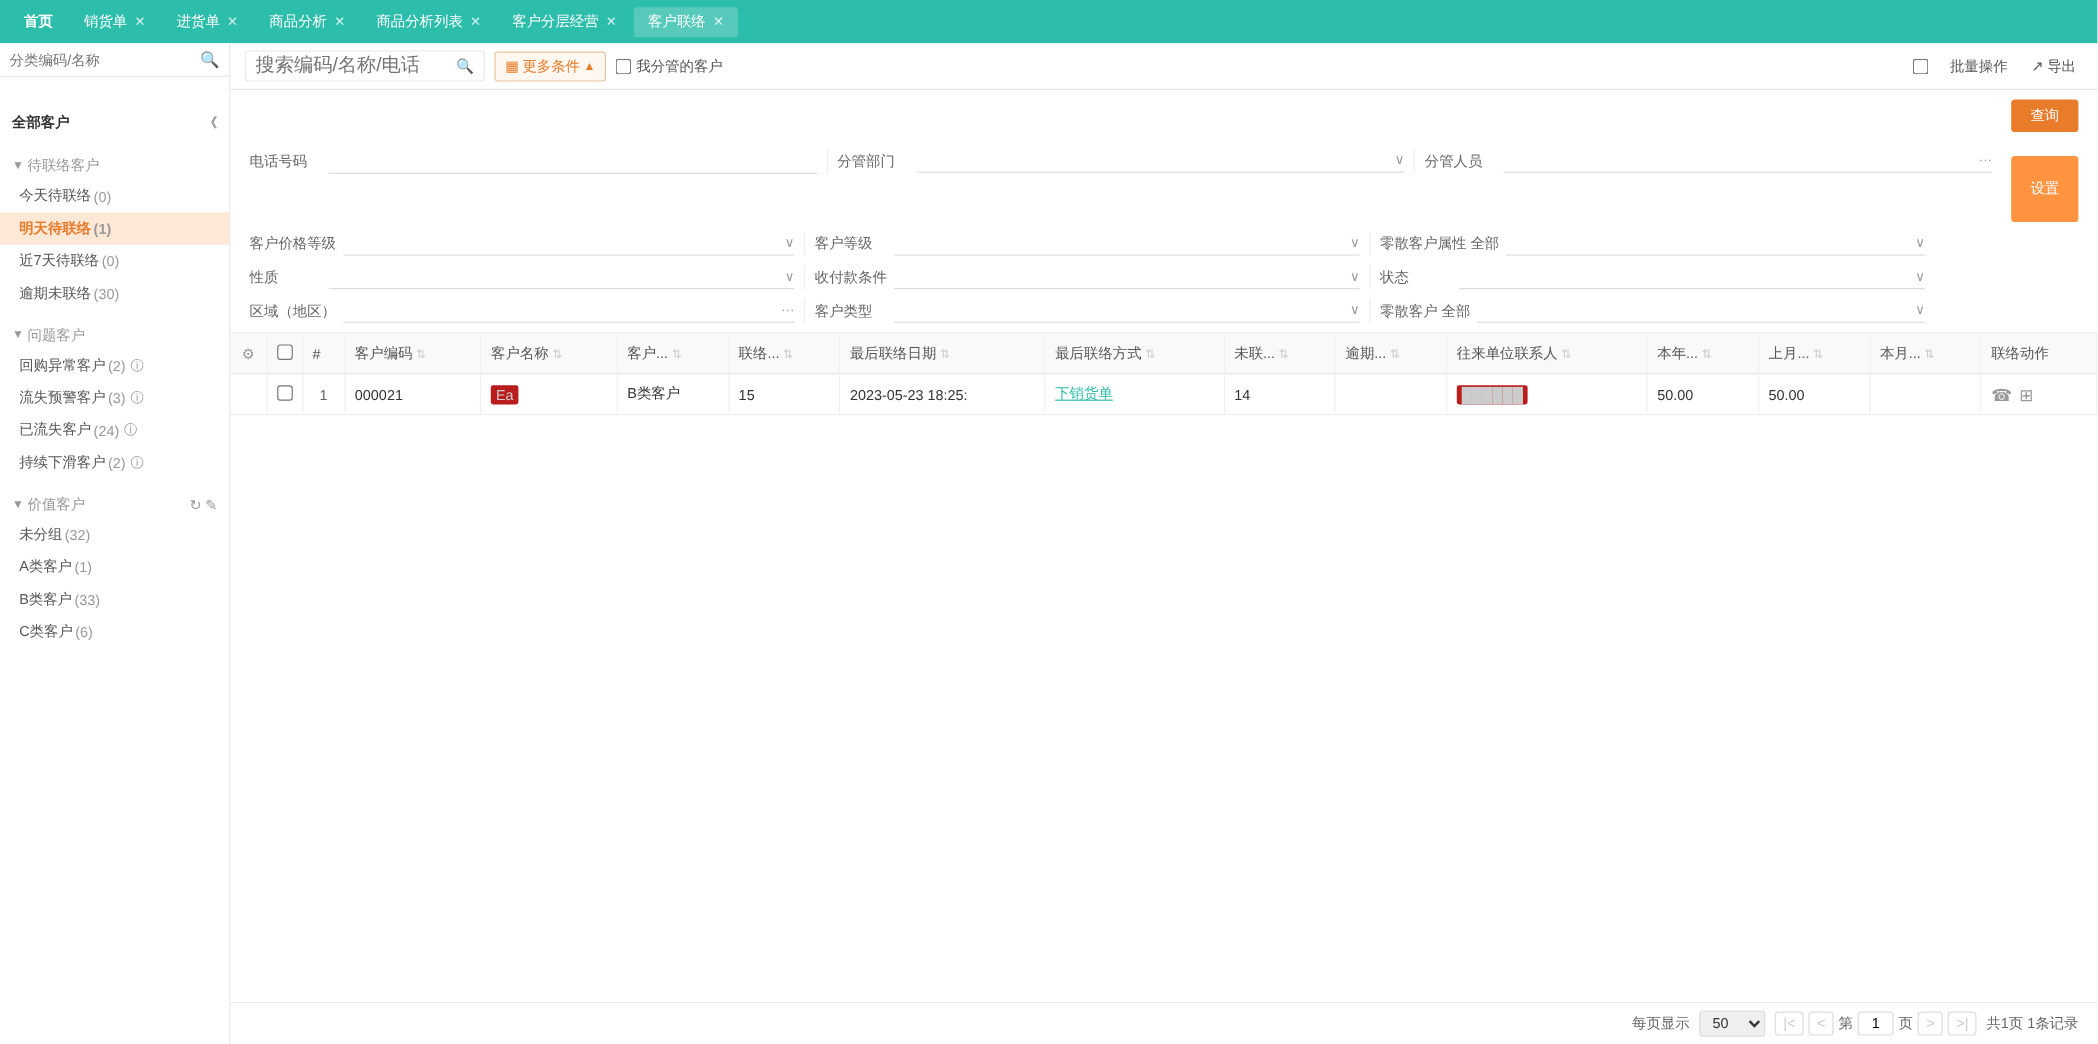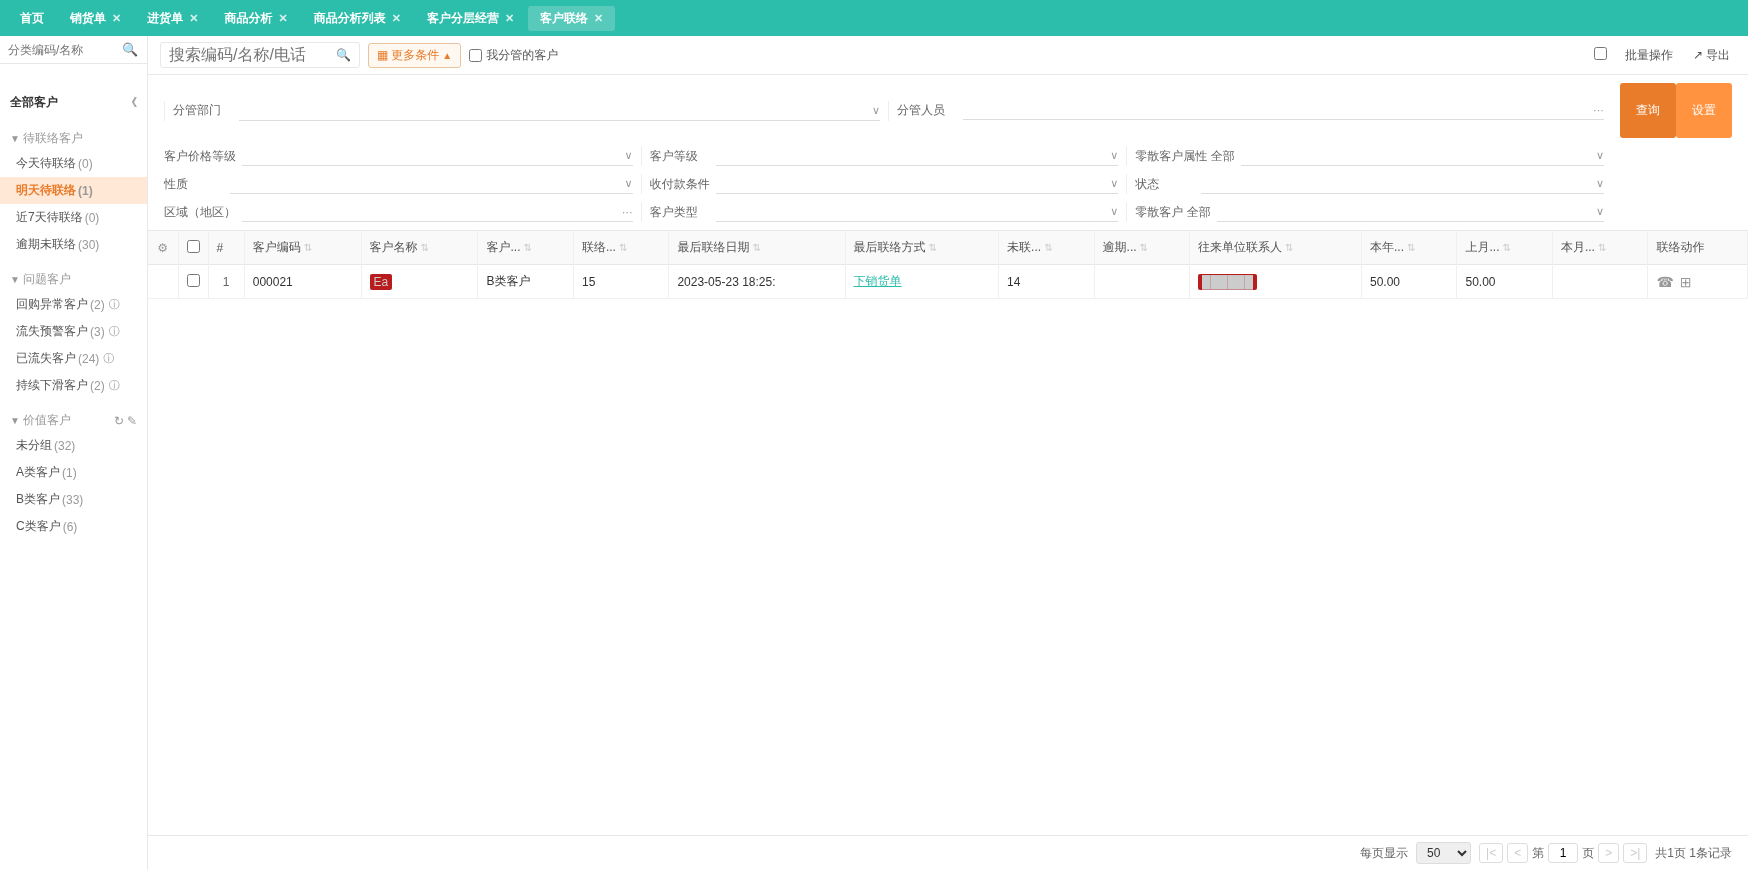--- a/index.html
+++ b/index.html
@@ -17,39 +17,38 @@
     .nav-item {
       color: #fff;
       padding: 4px 12px;
       cursor: pointer;
       font-size: 13px;
       display: flex;
       align-items: center;
       gap: 4px;
       border-radius: 3px;
       white-space: nowrap;
-      font-weight: bold;
     }
     .nav-item.active { background: rgba(255,255,255,0.2); }
     .nav-item.home { font-weight: bold; }
     .nav-close {
       font-size: 11px;
       opacity: 0.8;
       margin-left: 2px;
     }
 
     
     .main-layout {
       display: flex;
       height: calc(870px - 36px);
     }
 
     
     .sidebar {
-      width: 148px;
+      width: 192px;
       background: #fff;
       border-right: 1px solid #e8e8e8;
       overflow-y: auto;
       flex-shrink: 0;
     }
     .sidebar-search {
       display: flex;
       align-items: center;
       padding: 6px 8px;
       border-bottom: 1px solid #e8e8e8;
@@ -158,21 +157,21 @@
     .my-customers-check input { cursor: pointer; }
 
     .toolbar-right {
       margin-left: auto;
       display: flex;
       align-items: center;
       gap: 8px;
     }
     .batch-btn {
       display: flex;
-      align-items: flex-start;
+      align-items: center;
       gap: 18px;
       color: #555;
       cursor: pointer;
       padding: 3px 6px;
     }
     .export-btn {
       display: flex;
       align-items: center;
       gap: 3px;
       color: #555;
@@ -215,22 +214,22 @@
       cursor: pointer;
       display: flex;
       align-items: center;
       justify-content: space-between;
     }
     .filter-select-arrow { color: #999; font-size: 11px; }
     .filter-divider { width: 1px; height: 20px; background: #eee; }
 
     .filter-actions {
       display: flex;
-      flex-direction: row;
-      gap: 0;
+      flex-direction: column;
+      gap: 20px;
       margin-left: 8px;
     }
     .btn-query {
       background: #e87c2b;
       color: #fff;
       border: none;
       border-radius: 3px;
       padding: 5px 16px;
       cursor: pointer;
       font-size: 12px;
@@ -493,20 +492,24 @@
         <div class="export-btn">
           <span>↗</span>
           <span>导出</span>
         </div>
       </div>
     </div>
 
     <div class="filter-panel">
 
       <div class="filter-row">
+        <div class="filter-field">
+          <span class="filter-label">电话号码</span>
+          <input type="text" style="flex: 1 1 0%; border-top: none; border-right: none; border-left: none; border-image: initial; border-bottom: 1px solid rgb(221, 221, 221); outline: none; padding: 3px 0px;">
+        </div>
         <div class="filter-divider"></div>
         <div class="filter-field">
           <span class="filter-label">分管部门</span>
           <div class="filter-select">
             <span></span>
             <span class="filter-select-arrow">∨</span>
           </div>
         </div>
         <div class="filter-divider"></div>
         <div class="filter-field">

